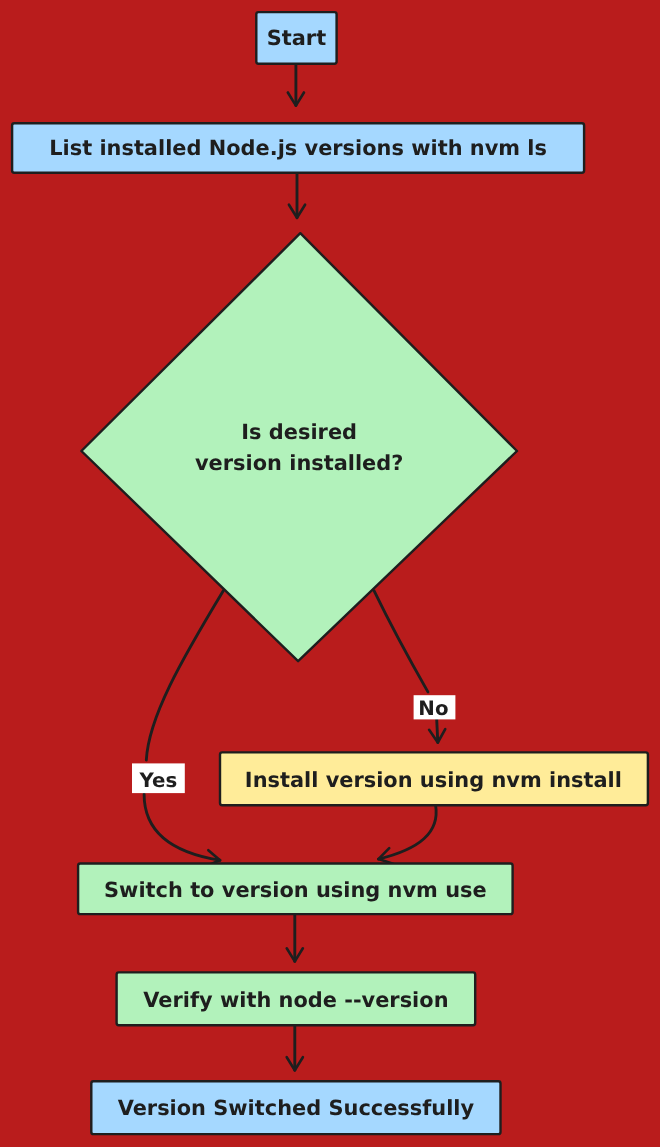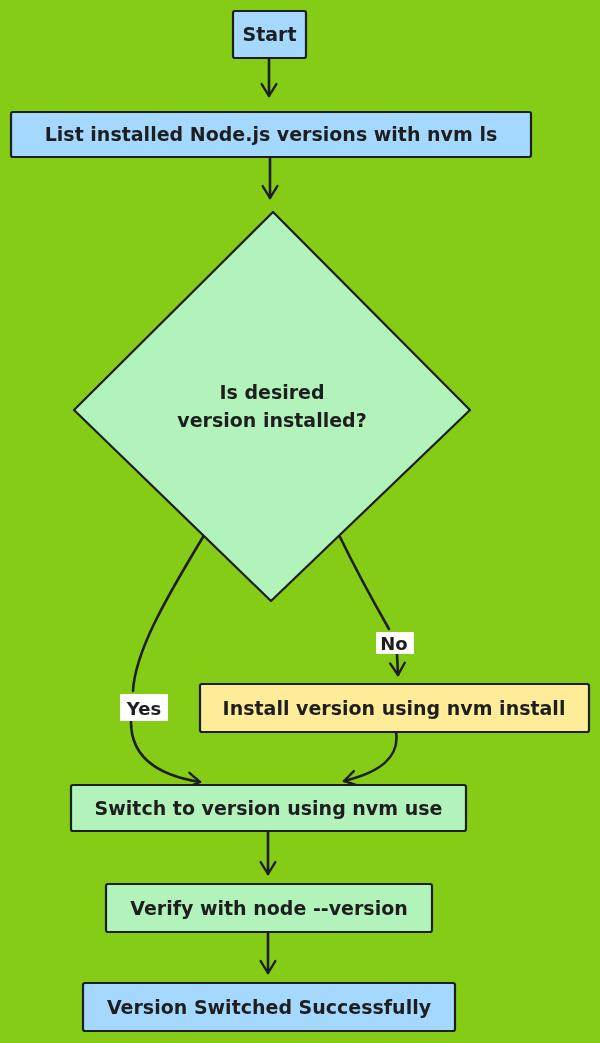--- a/index.html
+++ b/index.html
@@ -4,21 +4,21 @@
 <style>
   html, body {
     margin: 0;
     padding: 0;
     background: #ffffff;
   }
   .canvas-wrap {
     position: relative;
     width: 600px;
     height: 1043px;
-    background: #84cc16;
+    background: #b91c1c;
     overflow: hidden;
   }
   svg {
     display: block;
   }
   .node-shape {
     stroke: #1e1e1e;
     stroke-width: 2.2;
   }
   .edge {

